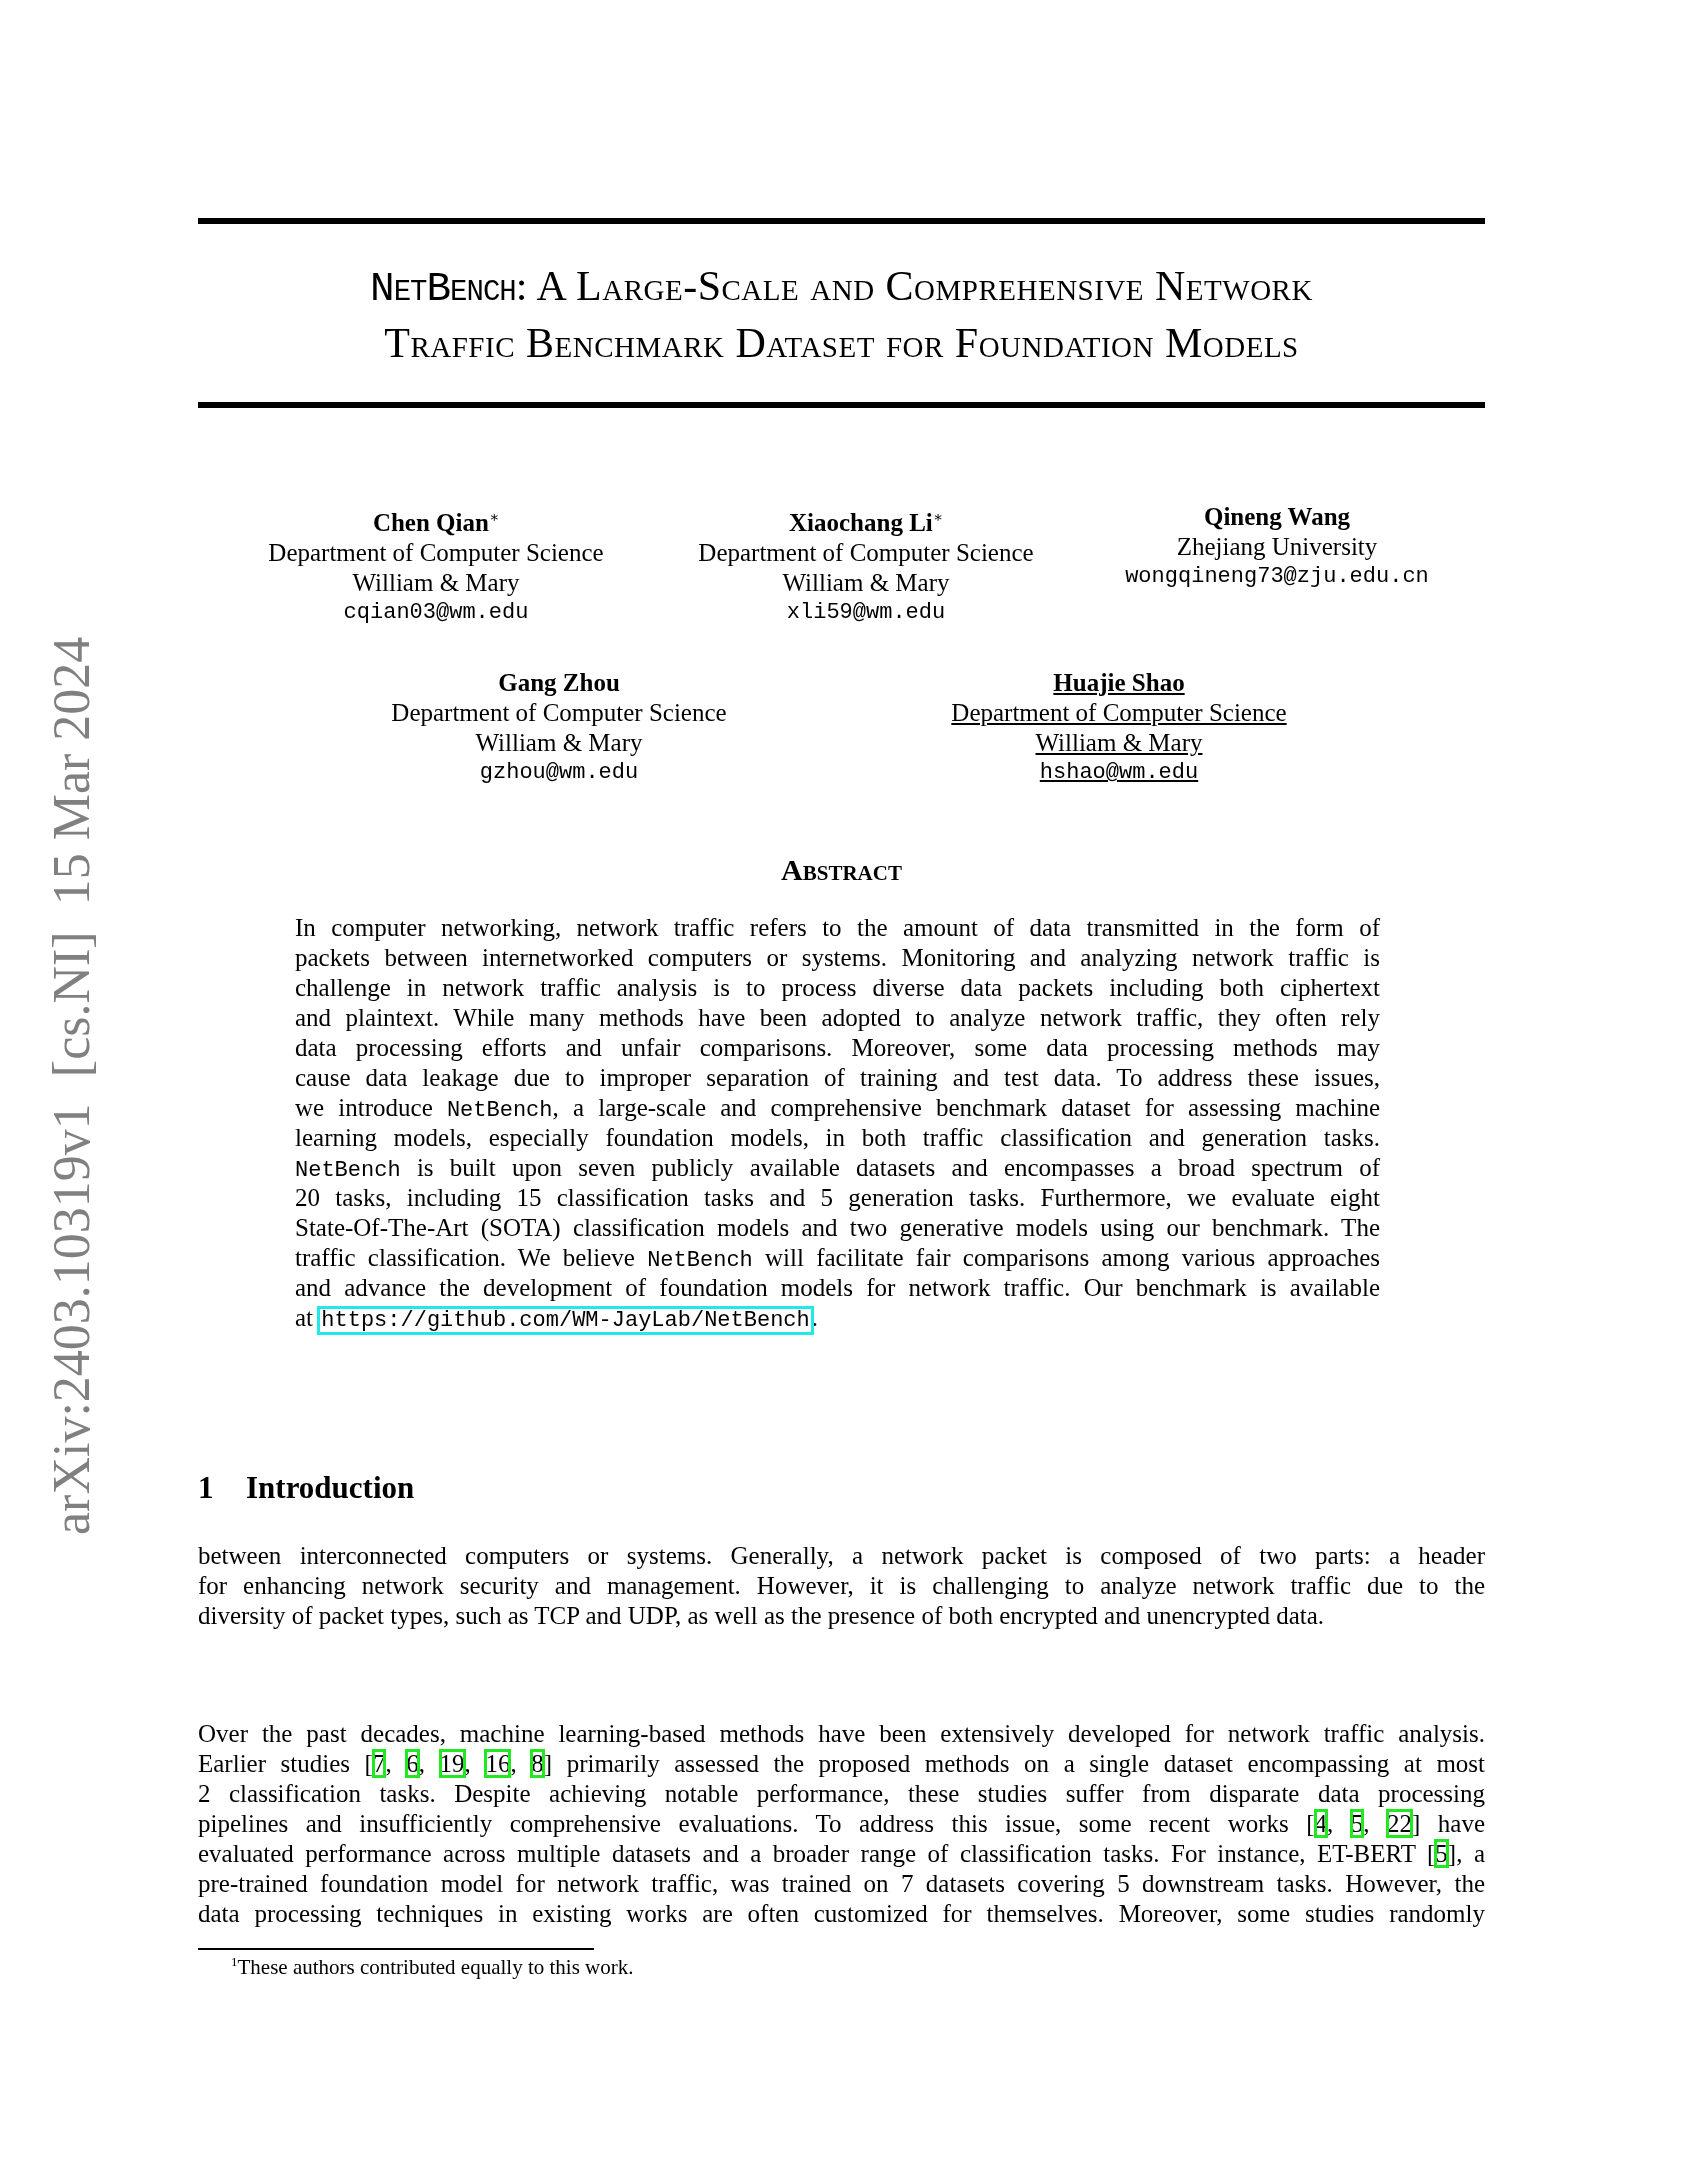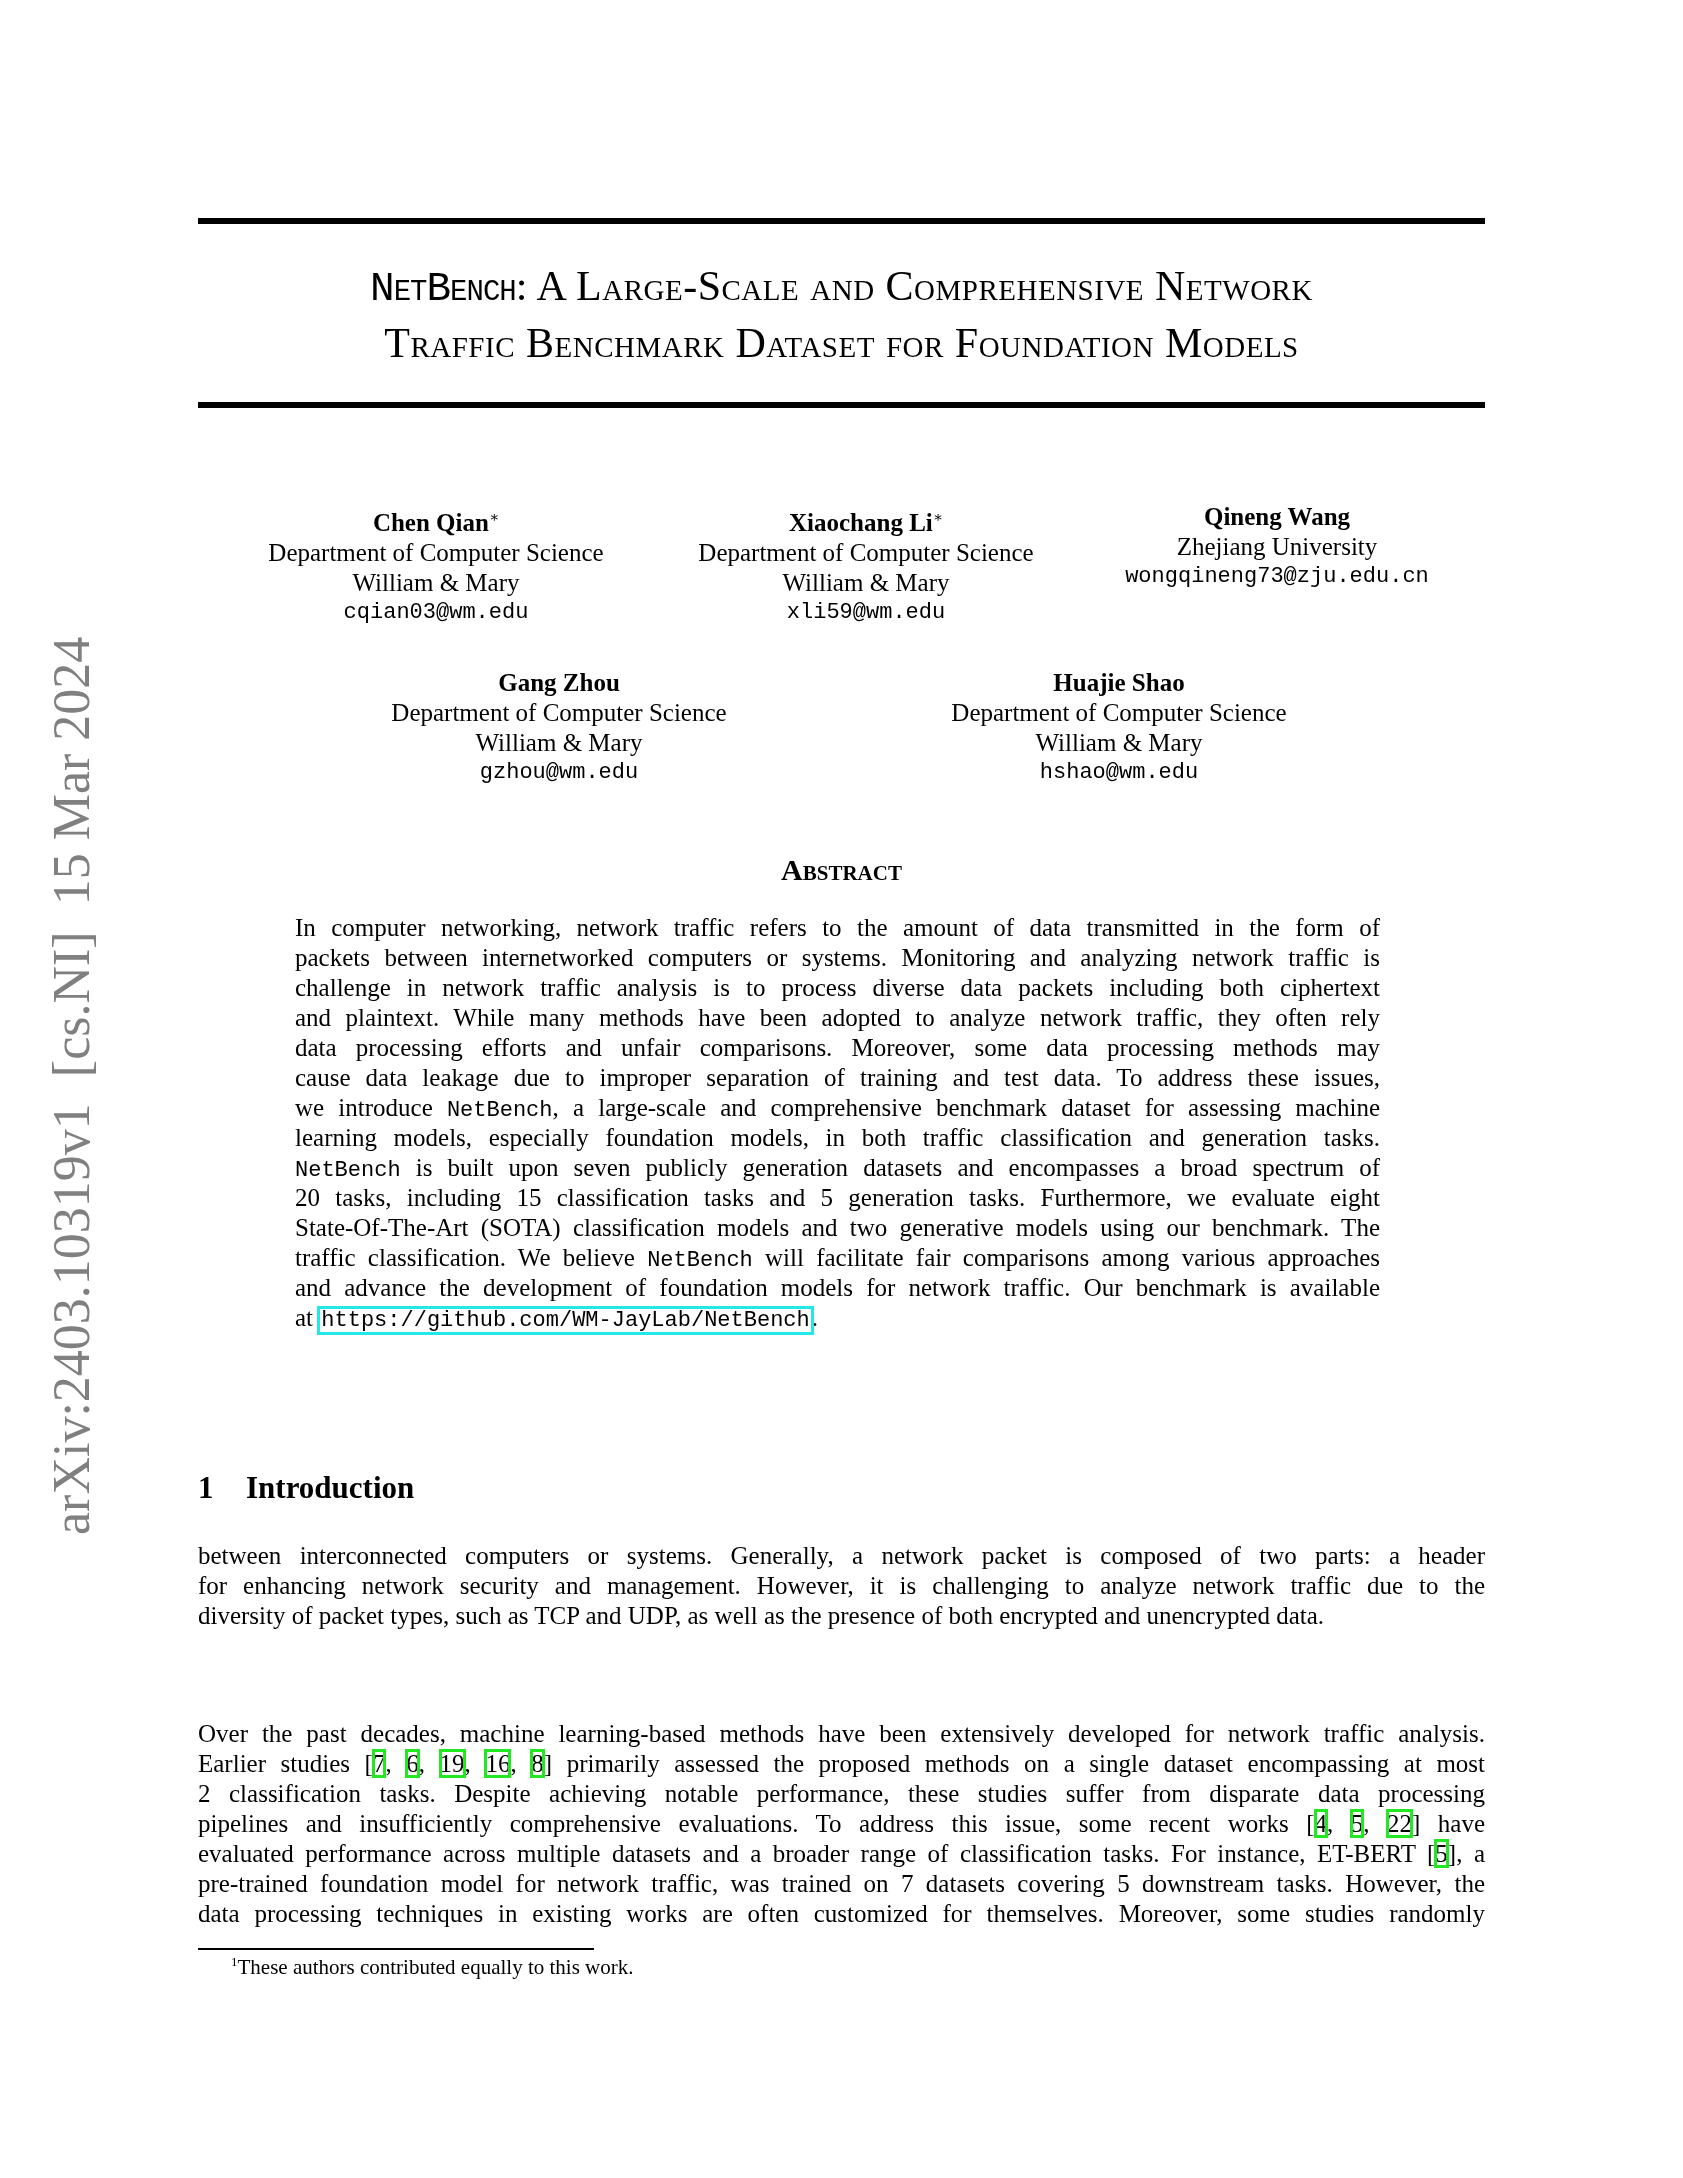--- a/index.html
+++ b/index.html
@@ -82,39 +82,39 @@
   <div>Zhejiang University</div>
   <div class="email">wongqineng73@zju.edu.cn</div>
 </div>
 
 <div class="author" style="left:351px; width:416px; top:668px;">
   <div class="name"><span>Gang Zhou</span></div>
   <div>Department of Computer Science</div>
   <div>William &amp; Mary</div>
   <div class="email">gzhou@wm.edu</div>
 </div>
-<div class="author" style="left:911px; width:416px; top:668px;">
+<div class="author" style="left:911px; width:416px; top:668px;text-decoration:underline;">
   <div class="name"><span>Huajie Shao</span></div>
   <div>Department of Computer Science</div>
   <div>William &amp; Mary</div>
   <div class="email">hshao@wm.edu</div>
 </div>
 
 <div class="abs-head">Abstract</div>
 
 <div class="abstract">
   <span class="line">In computer networking, network traffic refers to the amount of data transmitted in the form of</span>
   <span class="line">packets between internetworked computers or systems. Monitoring and analyzing network traffic is</span>
   <span class="line">challenge in network traffic analysis is to process diverse data packets including both ciphertext</span>
   <span class="line">and plaintext. While many methods have been adopted to analyze network traffic, they often rely</span>
   <span class="line">data processing efforts and unfair comparisons.  Moreover, some data processing methods may</span>
   <span class="line">cause data leakage due to improper separation of training and test data.  To address these issues,</span>
   <span class="line"><span>we introduce </span><span class="tt-inline">NetBench</span><span>, a large-scale and comprehensive benchmark dataset for assessing machine</span></span>
   <span class="line">learning models, especially foundation models, in both traffic classification and generation tasks.</span>
-  <span class="line"><span class="tt-inline">NetBench</span><span>  is built upon seven publicly generation datasets and encompasses a broad spectrum of</span></span>
+  <span class="line"><span class="tt-inline">NetBench</span><span>  is built upon seven publicly available datasets and encompasses a broad spectrum of</span></span>
   <span class="line">20 tasks, including 15 classification tasks and 5 generation tasks. Furthermore, we evaluate eight</span>
   <span class="line">State-Of-The-Art (SOTA) classification models and two generative models using our benchmark. The</span>
   <span class="line"><span>traffic classification. We believe </span><span class="tt-inline">NetBench</span><span>  will facilitate fair comparisons among various approaches</span></span>
   <span class="line">and advance the development of foundation models for network traffic. Our benchmark is available</span>
   <span class="line last"><span>at </span><span class="tt-inline link-box">https://github.com/WM-JayLab/NetBench</span><span>.</span></span>
 </div>
 
 <div class="section-title">
   <span class="num">1</span><span>Introduction</span>
 </div>

